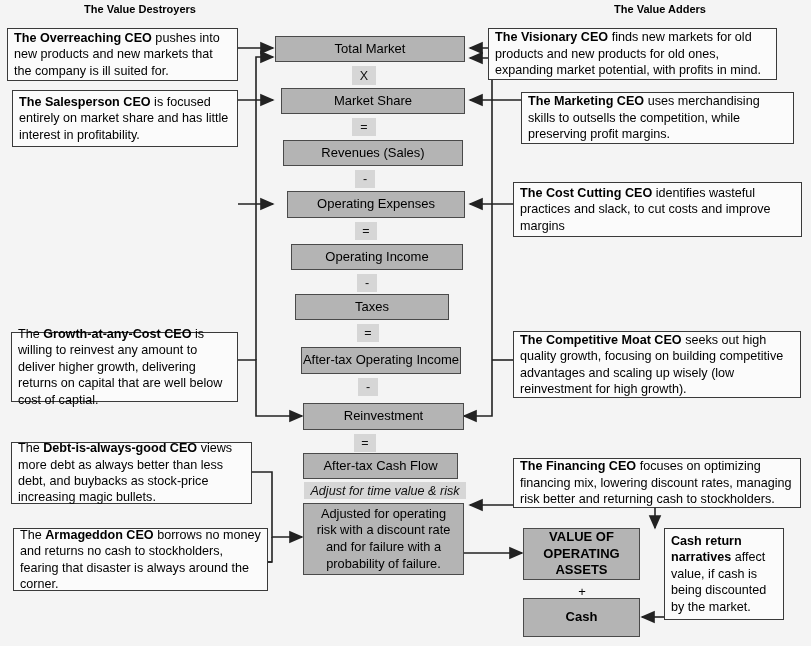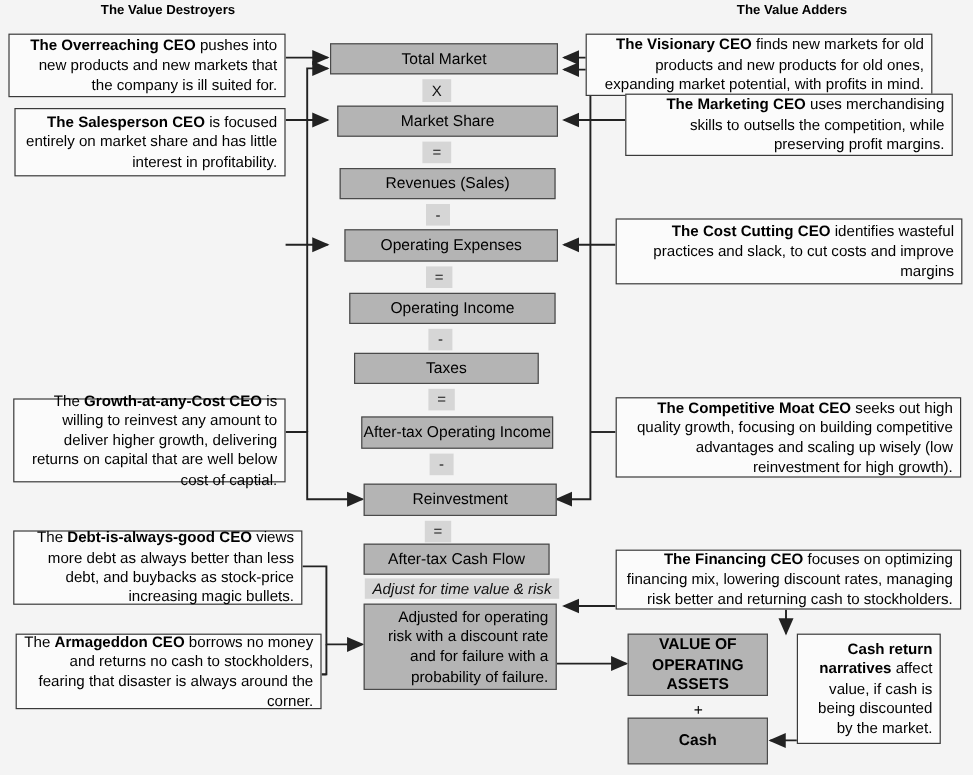--- a/index.html
+++ b/index.html
@@ -20,40 +20,40 @@
     letter-spacing:0px;
   }
 
   
   .note{
     position:absolute;
     background:#fbfbfb;
     border:1.5px solid #3a3a3a;
     box-sizing:border-box;
     display:flex;align-items:center;justify-content:center;
-    text-align:right;
+    text-align:left;
     font-size:12.6px;
     line-height:1.30;
     padding:20px 6px;
   }
   .note b{font-weight:bold;}
 
   
   .gbox{
     position:absolute;
     background:#b4b4b4;
     border:1.5px solid #4a4a4a;
     box-sizing:border-box;
     display:flex;align-items:center;justify-content:center;
     text-align:center;
     font-size:13px;
     line-height:1.28;
   }
   .gbox.bold{font-weight:bold;font-size:13px;}
-  .gbox.multiline{font-size:12.8px;line-height:1.30;padding:3px 6px;text-align:right;}
+  .gbox.multiline{font-size:12.8px;line-height:1.30;padding:3px 6px;}
 
   
   .op{
     position:absolute;
     background:#d6d6d6;
     display:flex;align-items:center;justify-content:center;
     font-size:12.5px;
     text-align:center;
     color:#111;
   }
@@ -233,21 +233,21 @@
       <span>The </span><b>Armageddon CEO</b><span> borrows no money and returns no cash to stockholders, fearing that disaster is always around the corner.</span>
     </span>
   </div>
 
   <div class="note" style="left:488px;top:28px;width:289px;height:52px;">
     <span>
       <span></span><b>The Visionary CEO</b><span> finds new markets for old products and new products for old ones, expanding market potential, with profits in mind.</span>
     </span>
   </div>
 
-  <div class="note" style="left:521px;top:78px;width:273px;height:52px;">
+  <div class="note" style="left:521px;top:92px;width:273px;height:52px;">
     <span>
       <span></span><b>The Marketing CEO</b><span> uses merchandising skills to outsells the competition, while preserving profit margins.</span>
     </span>
   </div>
 
   <div class="note" style="left:513px;top:182px;width:289px;height:55px;">
     <span>
       <span></span><b>The Cost Cutting CEO</b><span> identifies wasteful practices and slack, to cut costs and improve margins</span>
     </span>
   </div>

